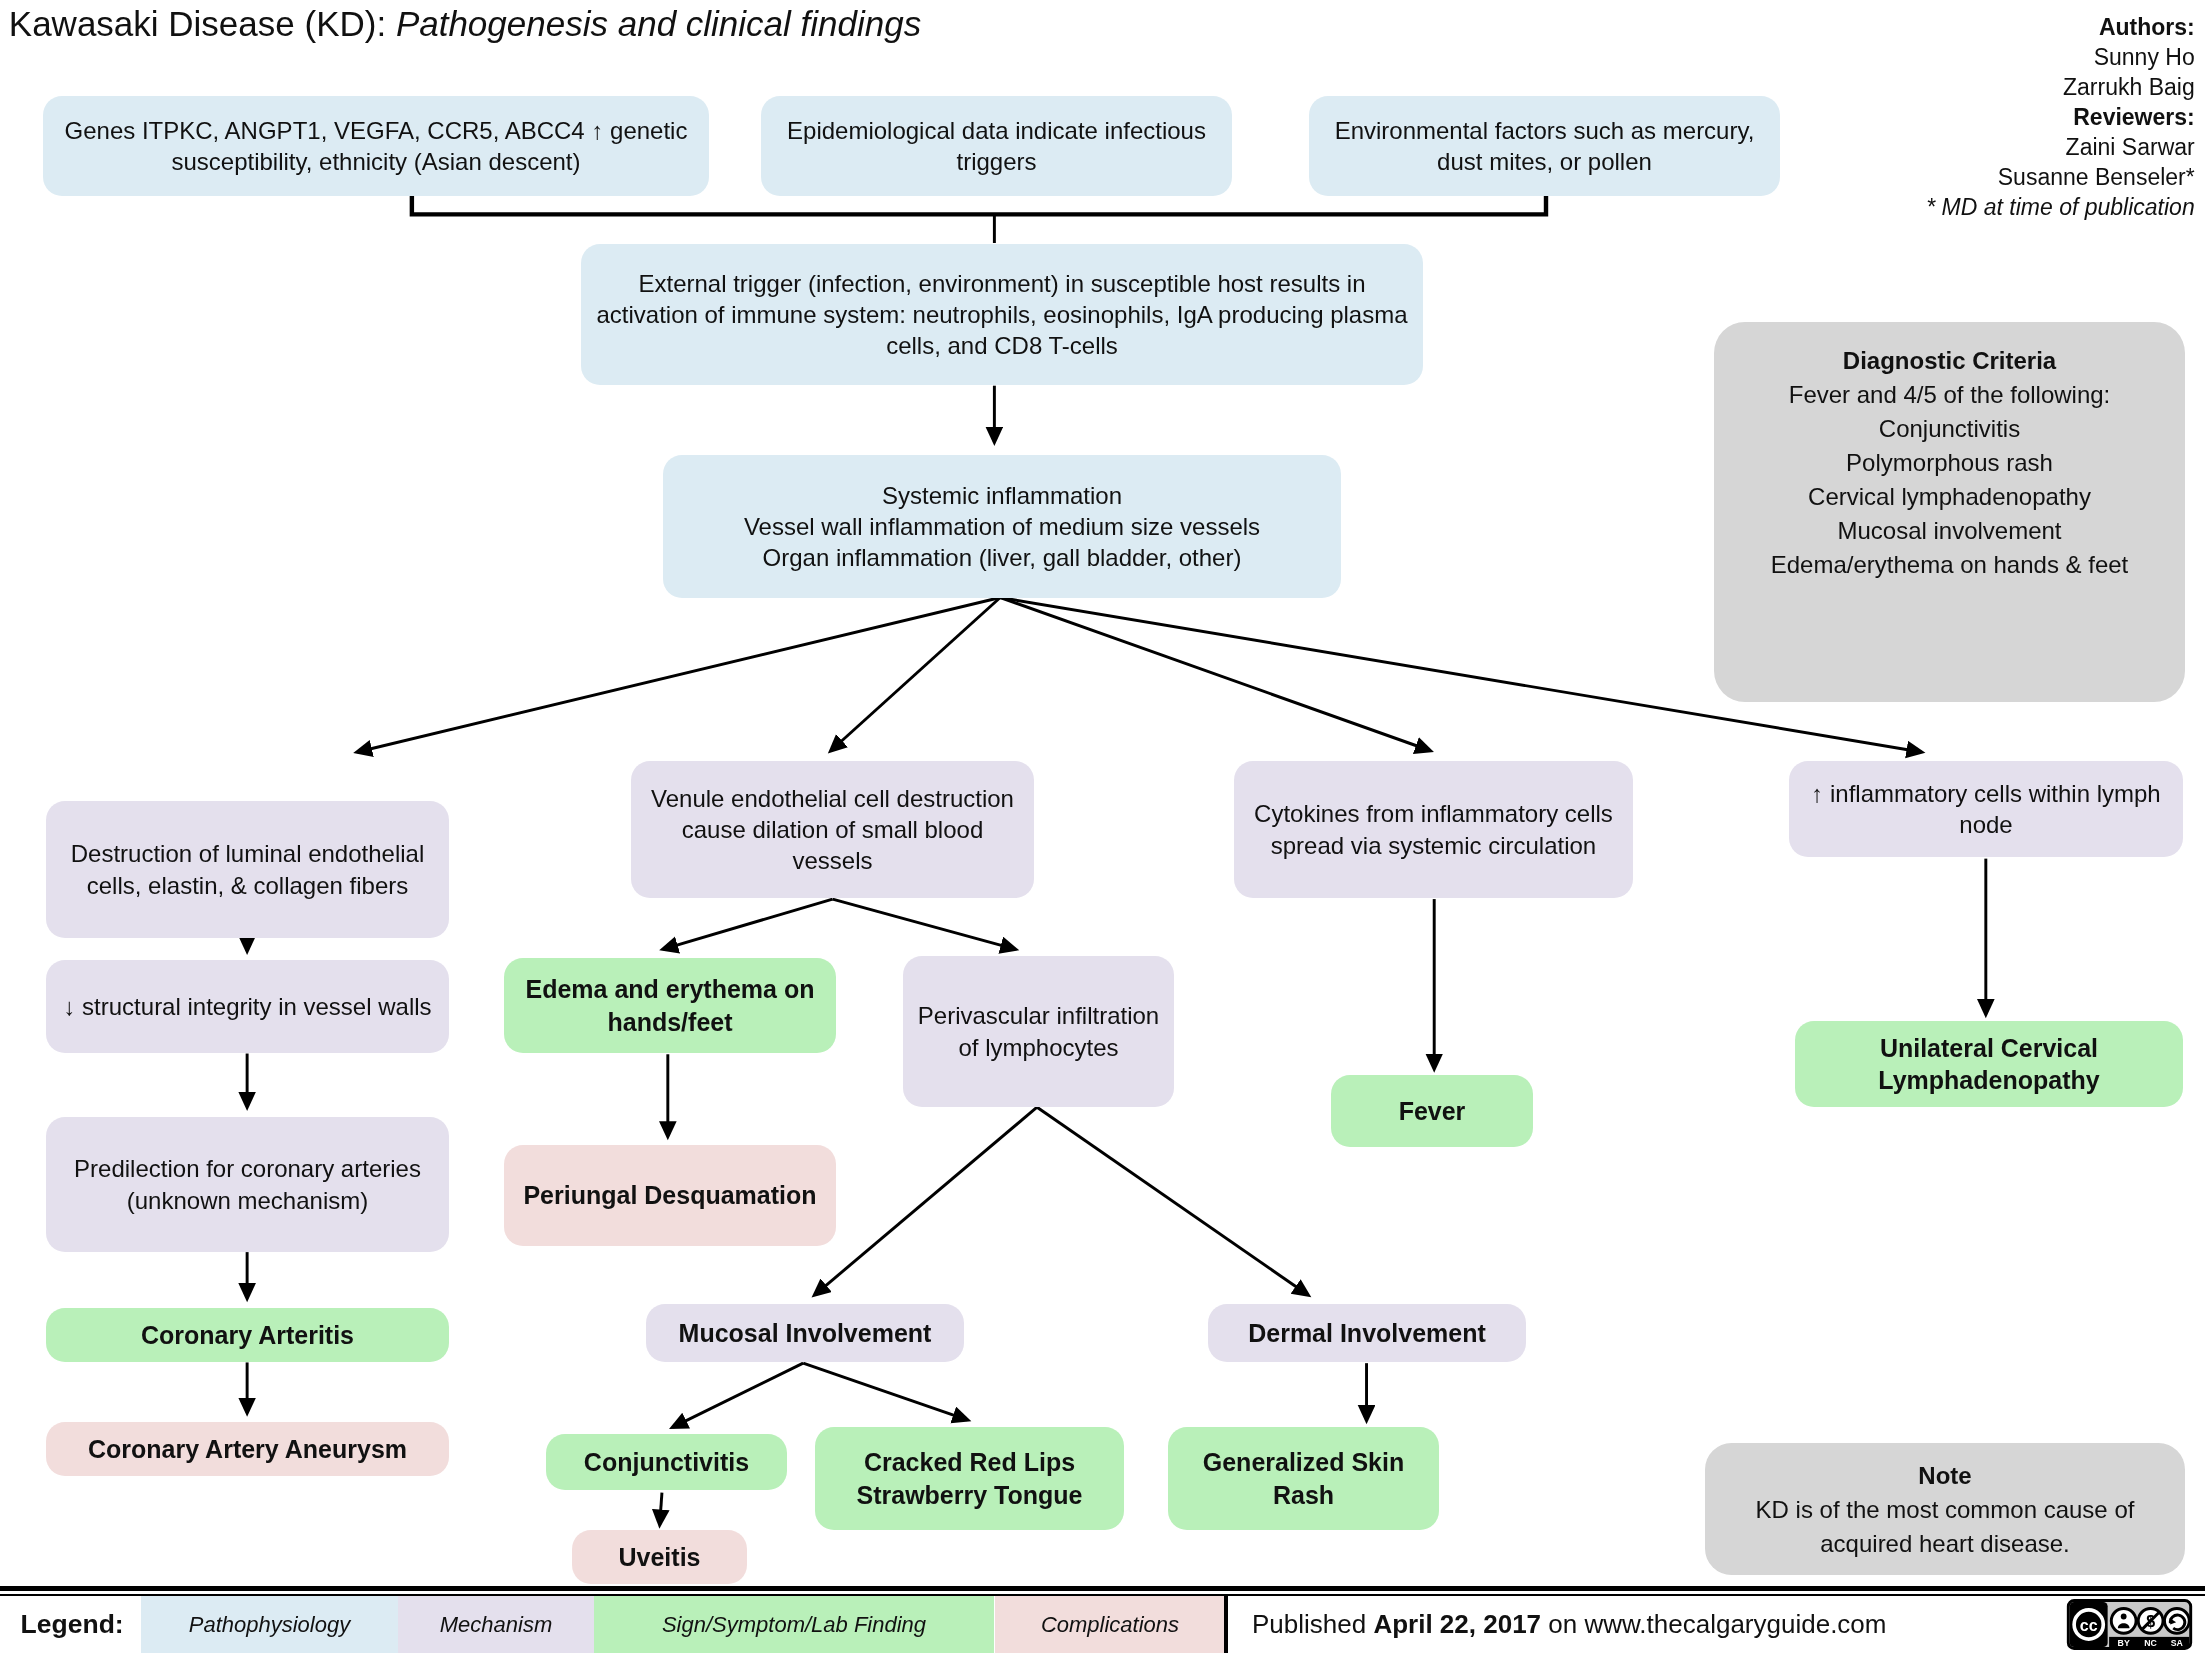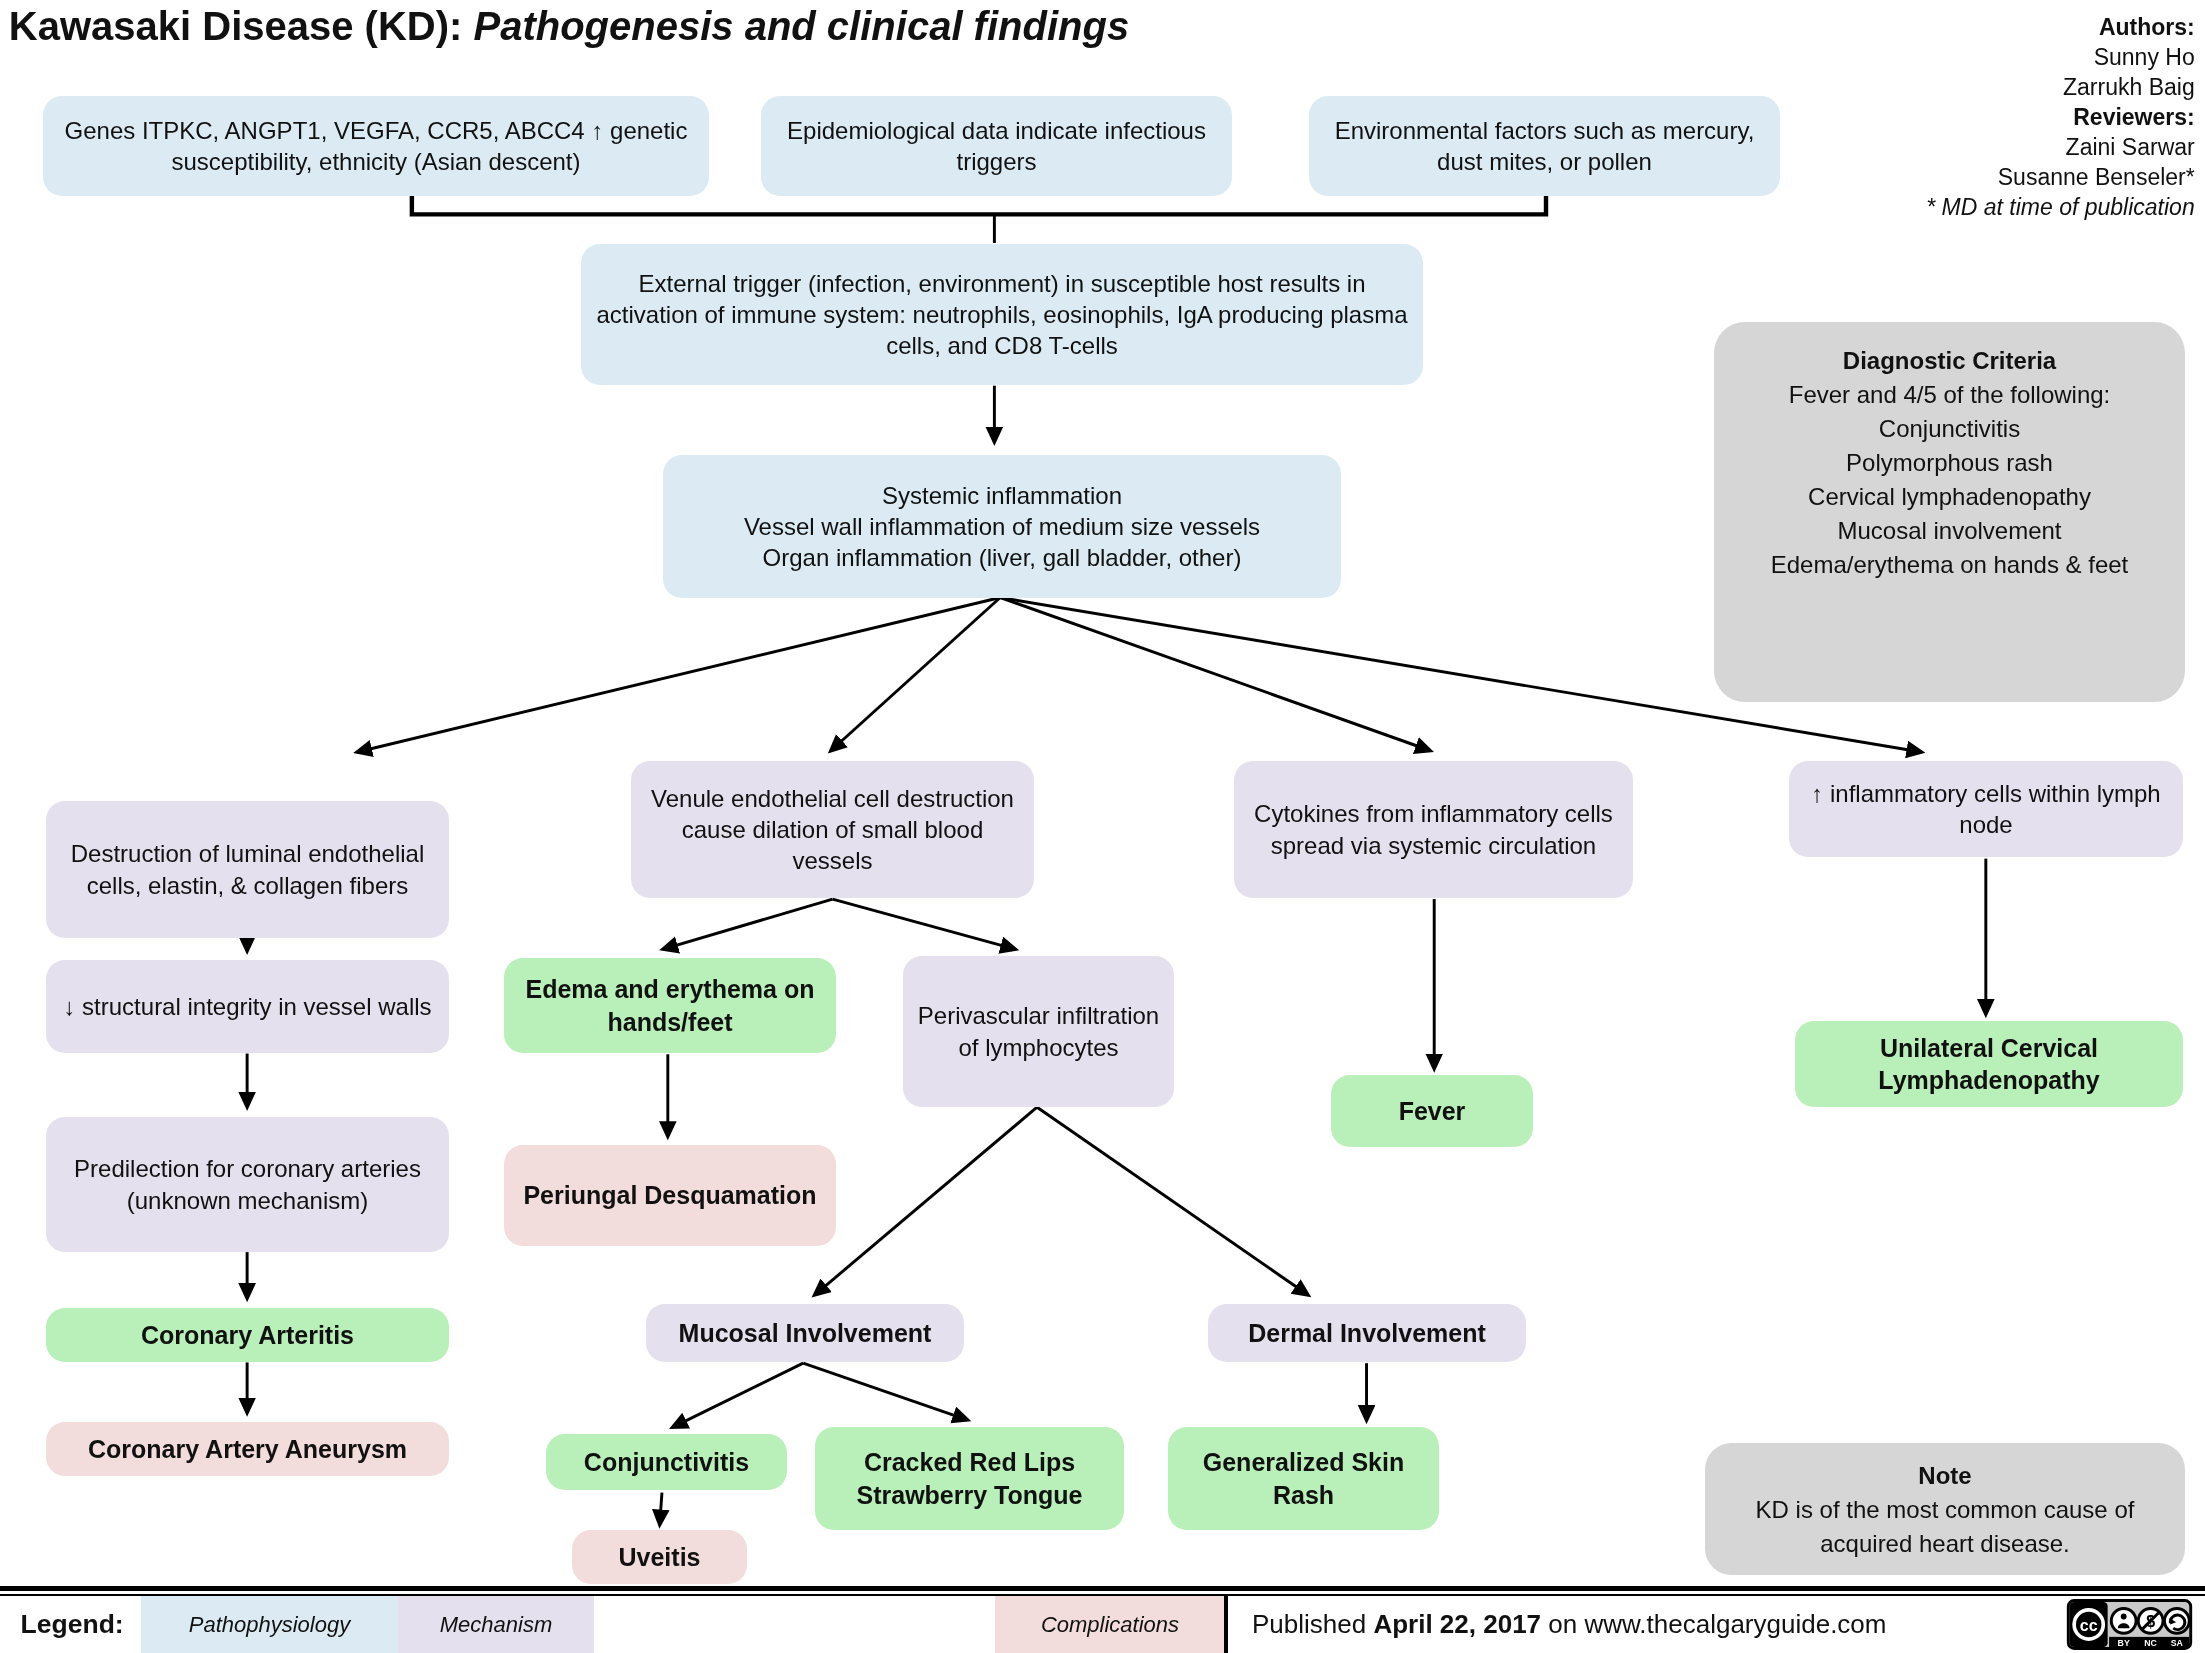--- a/index.html
+++ b/index.html
@@ -18,21 +18,21 @@
   .lav{background:#e4e0ed;}
   .grn{background:#b9f0b9;}
   .pnk{background:#f2dddc;}
   .gry{background:#d6d6d6;}
   .stack{flex-direction:column;}
   .panel{
     position:absolute;box-sizing:border-box;border-radius:31px;
     padding:22px 26.5px;font-size:24px;line-height:1.42;text-align:center;
   }
   .panel .ttl{font-weight:bold;}
-  #page-title{position:absolute;left:8.8px;top:4.4px;font-size:40px;font-weight:bold;white-space:nowrap;}
+  #page-title{position:absolute;left:8.8px;top:4.4px;font-size:35px;font-weight:normal;white-space:nowrap;}
   #page-title .it{font-style:italic;}
   #credits{position:absolute;right:10.3px;top:13.2px;width:412px;text-align:right;font-size:23px;line-height:1.30;}
   #credits .b{font-weight:bold;}
   #credits .it{font-style:italic;}
   #footer-rule{position:absolute;left:0;top:1586px;width:2205px;height:10.3px;box-sizing:border-box;
     border-top:5.1px solid #000;border-bottom:2.2px solid #000;background:#fff;}
   #footer{position:absolute;left:0;top:1596px;width:2205px;height:57px;background:#fff;}
   #footer .cell{position:absolute;top:0;height:57px;display:flex;align-items:center;justify-content:center;font-size:22px;font-style:italic;}
   #legend-label{position:absolute;left:20.6px;top:0;height:57px;display:flex;align-items:center;font-weight:bold;font-size:26.5px;}
   #legend-divider{position:absolute;left:1224px;top:0;width:4.4px;height:57px;background:#000;}
@@ -153,20 +153,21 @@
   <div class="panel gry" style="left:1705px;top:1443px;width:480px;height:132px;border-radius:26.5px;padding:16px 25px;">
     <div class="ttl">Note</div>
     <div>KD is of the most common cause of acquired heart disease.</div>
   </div>
 
   <div id="footer-rule"></div>
   <div id="footer">
     <div id="legend-label">Legend:</div>
     <div class="cell" style="left: 141px; width: 257px; background-color: rgb(220, 235, 243);">Pathophysiology</div>
     <div class="cell" style="left: 398px; width: 196px; background-color: rgb(228, 224, 237);">Mechanism</div>
+    <div class="cell" style="left: 594px; width: 400px; background-color: rgb(185, 240, 185);">Sign/Symptom/Lab Finding</div>
     <div class="cell" style="left: 995px; width: 230px; background-color: rgb(242, 221, 220);">Complications</div>
     <div id="legend-divider"></div>
     <div id="published"><span>Published </span><span class="b">April 22, 2017</span><span> on www.thecalgaryguide.com</span></div>
 
     <svg id="cc-badge" width="127" height="51" viewBox="0 0 172 70">
       <rect x="2" y="2" width="168" height="66" rx="8" fill="#c9c9c9" stroke="#000" stroke-width="4"></rect>
       <rect x="4" y="4" width="52" height="62" rx="6" fill="#000"></rect>
       <circle cx="30" cy="35" r="20" fill="none" stroke="#fff" stroke-width="5"></circle>
       <text x="30" y="44" font-size="22" font-weight="bold" fill="#fff" text-anchor="middle" font-family="Liberation Sans, sans-serif">cc</text>
       <rect x="58" y="52" width="110" height="14" fill="#000"></rect>

